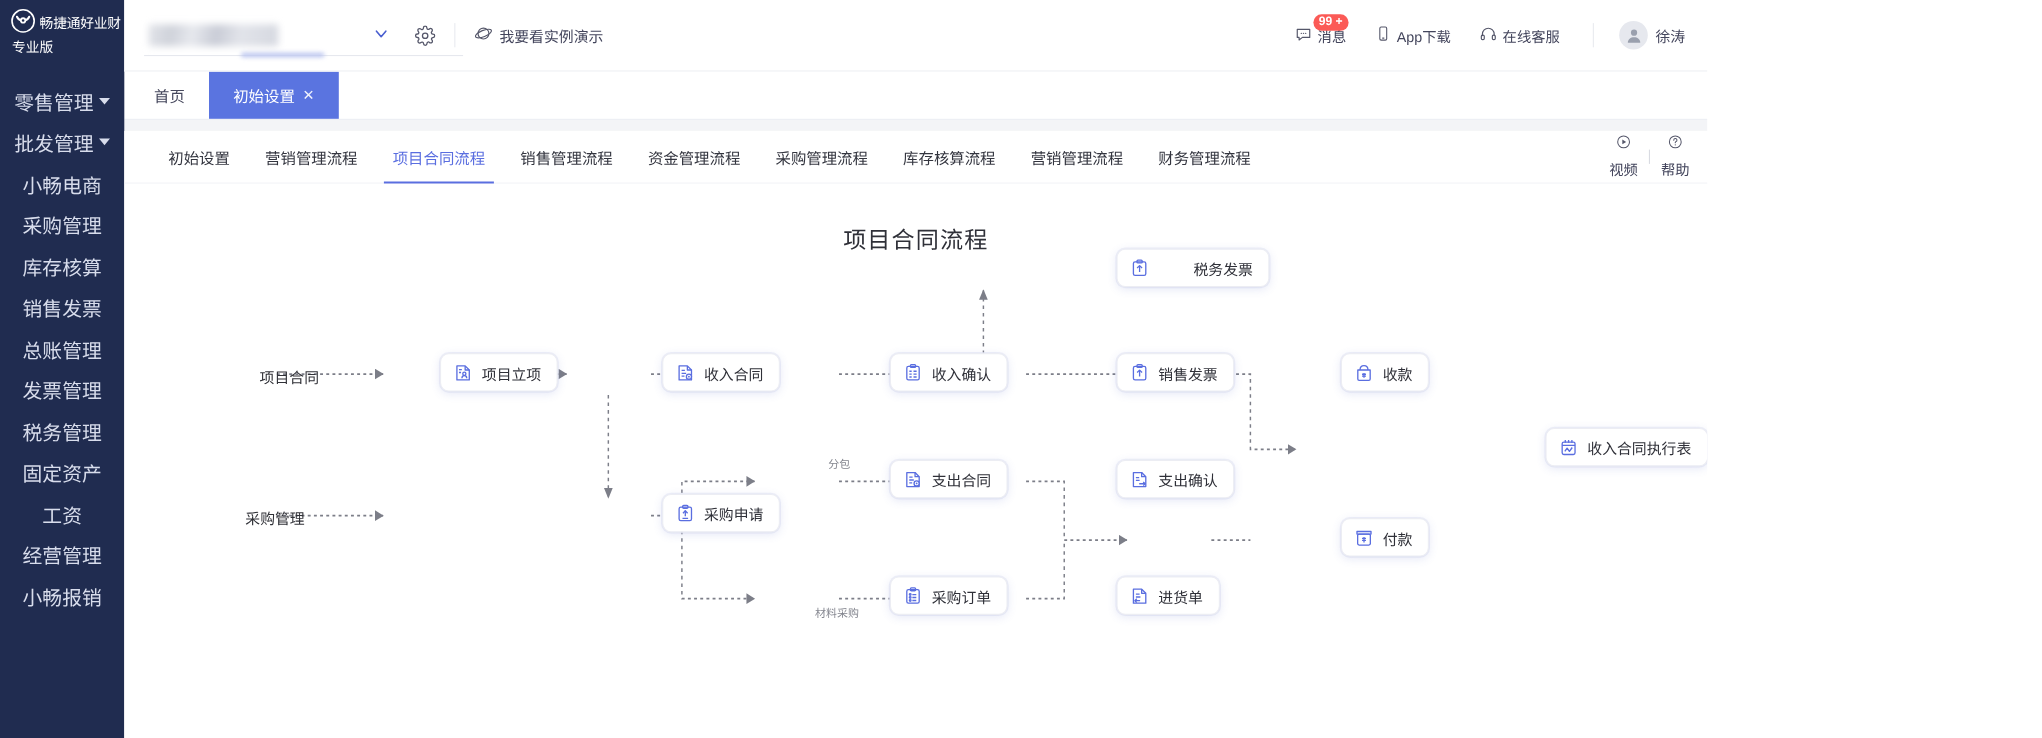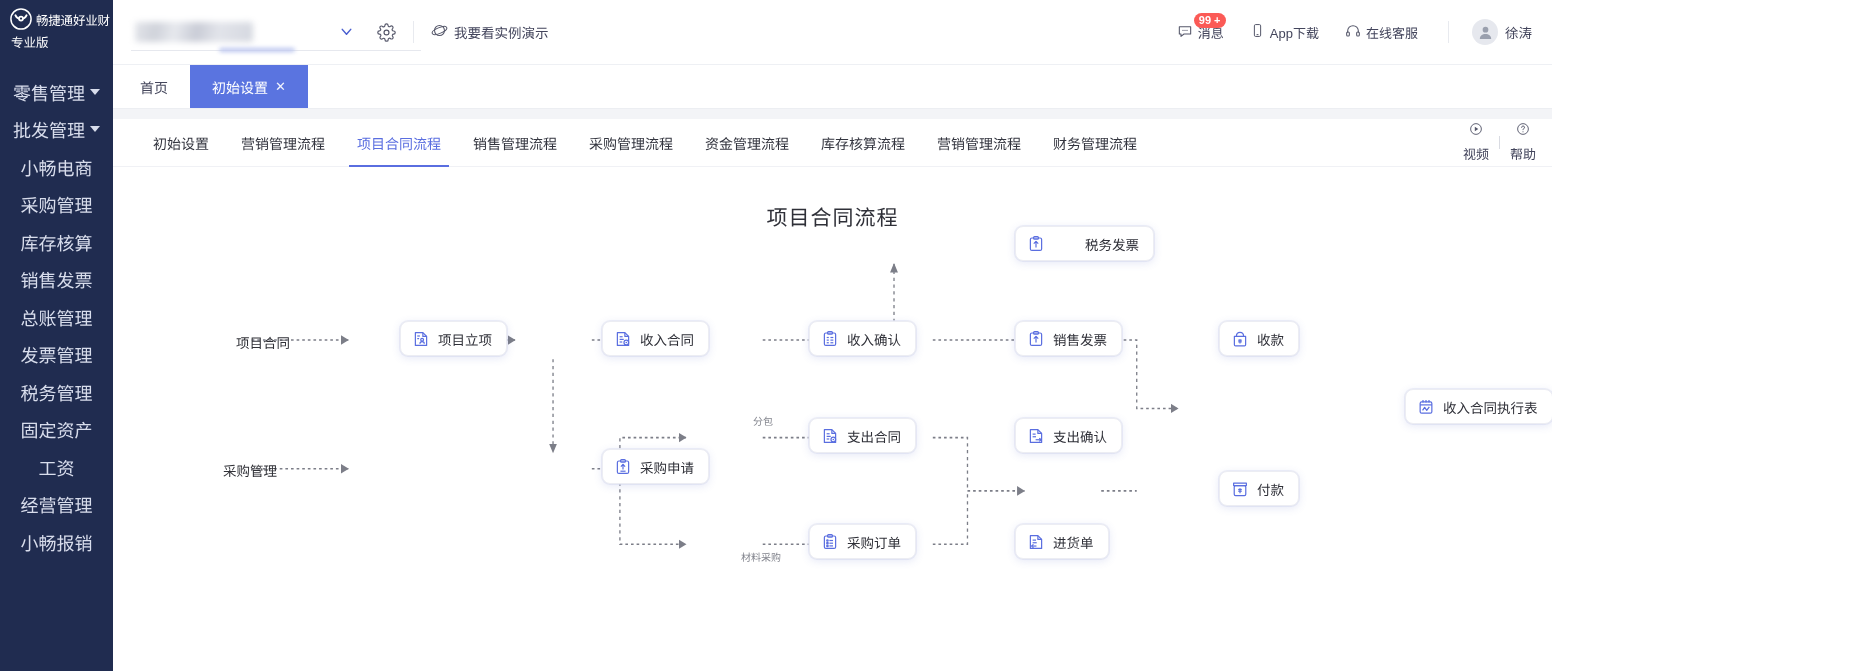--- a/index.html
+++ b/index.html
@@ -348,24 +348,24 @@
       <div class="subnav-item">
           <span>营销管理流程</span>
         </div>
       <div class="subnav-item active">
           <span>项目合同流程</span>
         </div>
       <div class="subnav-item">
           <span>销售管理流程</span>
         </div>
       <div class="subnav-item">
+          <span>资金管理流程</span>
+        </div>
+      <div class="subnav-item">
           <span>采购管理流程</span>
-        </div>
-      <div class="subnav-item">
-          <span>资金管理流程</span>
         </div>
       <div class="subnav-item">
           <span>库存核算流程</span>
         </div>
       <div class="subnav-item">
           <span>营销管理流程</span>
         </div>
       <div class="subnav-item">
           <span>财务管理流程</span>
         </div>

